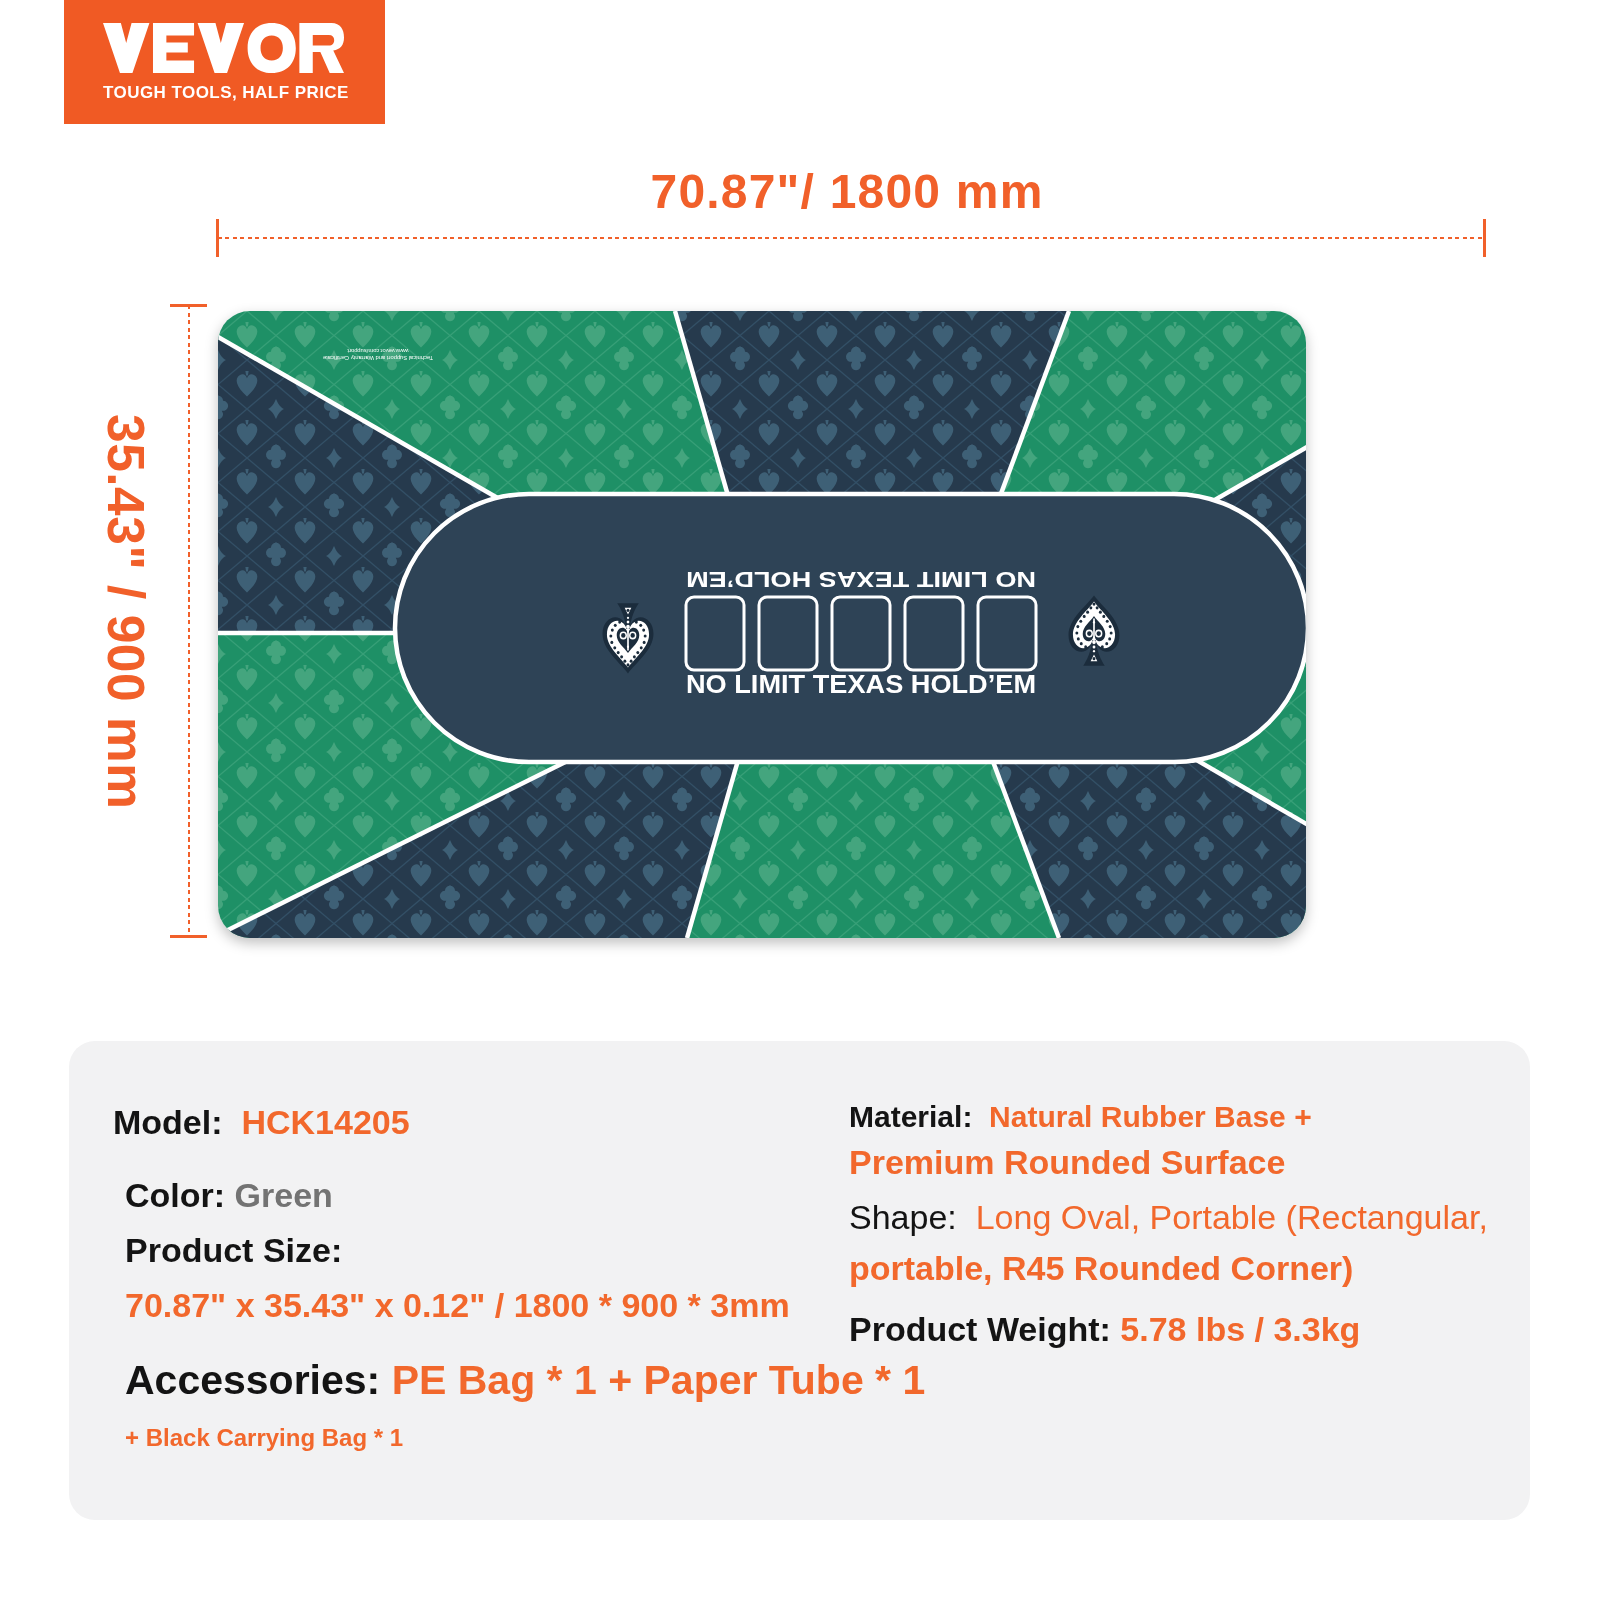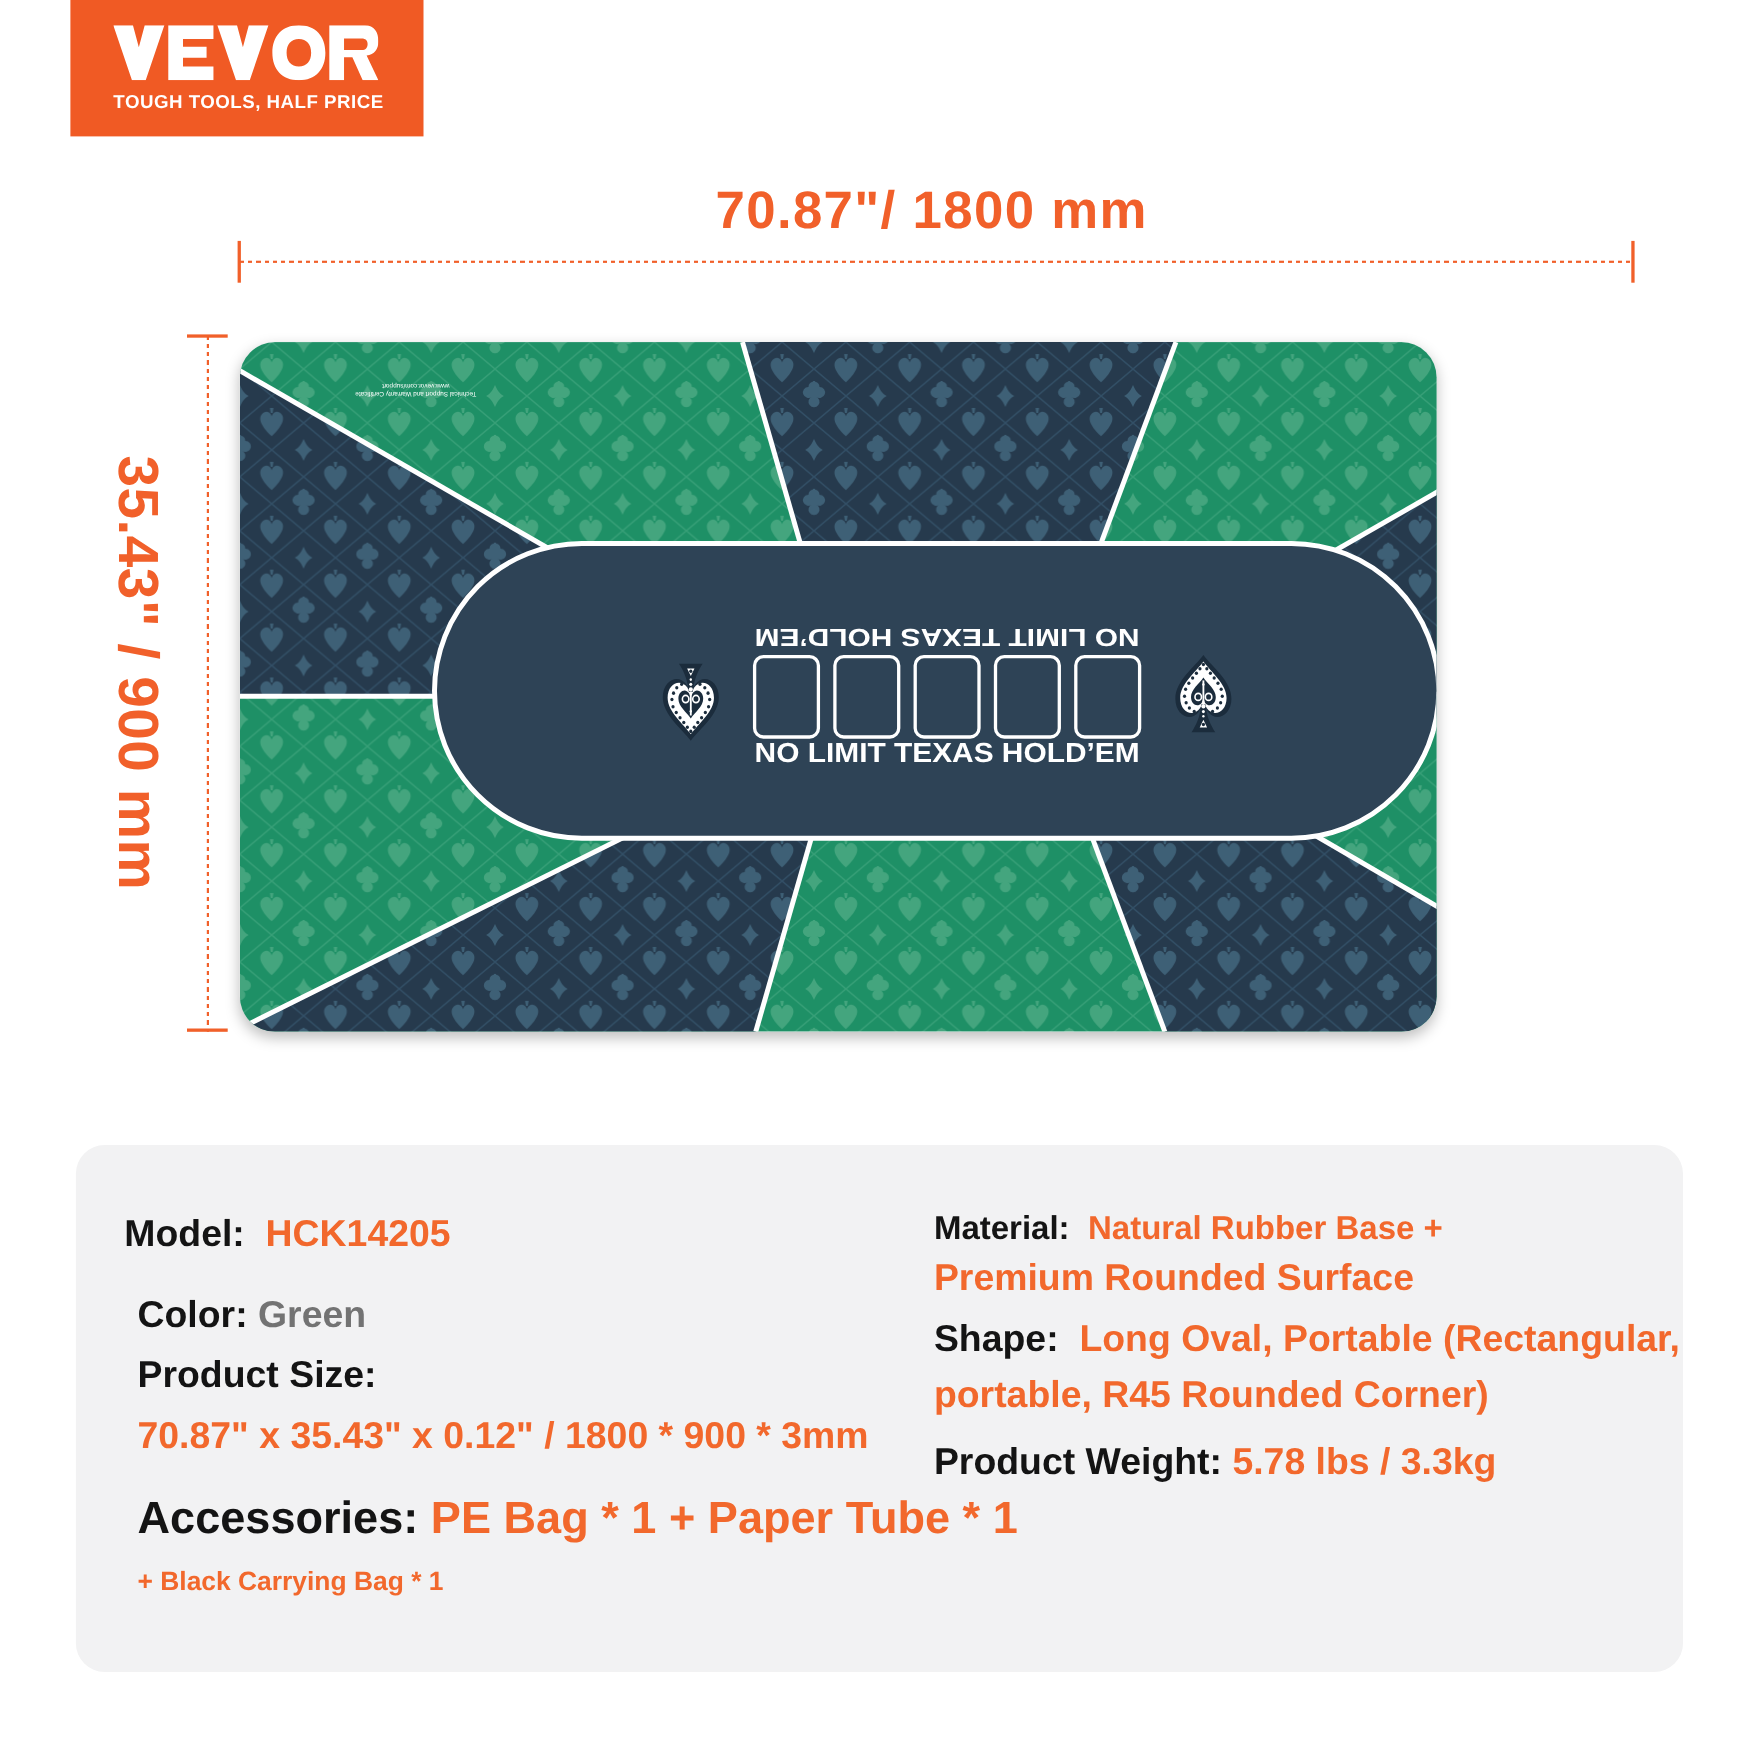--- a/index.html
+++ b/index.html
@@ -187,17 +187,17 @@
 <div class="abs" style="left:125px;top:1286px;font-size:34px;font-weight:bold;color:#F2682C;">70.87" x 35.43" x 0.12" / 1800 * 900 * 3mm</div>
 
 <div class="abs" style="left:125px;top:1357px;font-size:41px;font-weight:bold;color:#141414;">Accessories: <span style="color:#F2682C">PE Bag * 1 + Paper Tube * 1</span></div>
 
 <div class="abs" style="left:125px;top:1424px;font-size:24px;font-weight:bold;color:#F2682C;">+ Black Carrying Bag * 1</div>
 
 <div class="abs" style="left:849px;top:1100px;font-size:30px;font-weight:bold;color:#141414;">Material:&nbsp; <span style="color:#F2682C">Natural Rubber Base +</span></div>
 
 <div class="abs" style="left:849px;top:1143px;font-size:34px;font-weight:bold;color:#F2682C;">Premium Rounded Surface</div>
 
-<div class="abs" style="left:849px;top:1198px;font-size:34px;font-weight:bold;color:#141414;">Shape:&nbsp; <span style="color:#F2682C">Long Oval, Portable (Rectangular,</span></div>
+<div class="abs" style="left:849px;top:1198px;font-size:34px;font-weight:normal;color:#141414;">Shape:&nbsp; <span style="color:#F2682C">Long Oval, Portable (Rectangular,</span></div>
 
 <div class="abs" style="left:849px;top:1249px;font-size:34px;font-weight:bold;color:#F2682C;">portable, R45 Rounded Corner)</div>
 
 <div class="abs" style="left:849px;top:1310px;font-size:34px;font-weight:bold;color:#141414;">Product Weight: <span style="color:#F2682C">5.78 lbs / 3.3kg</span></div>
 
 </body></html>

